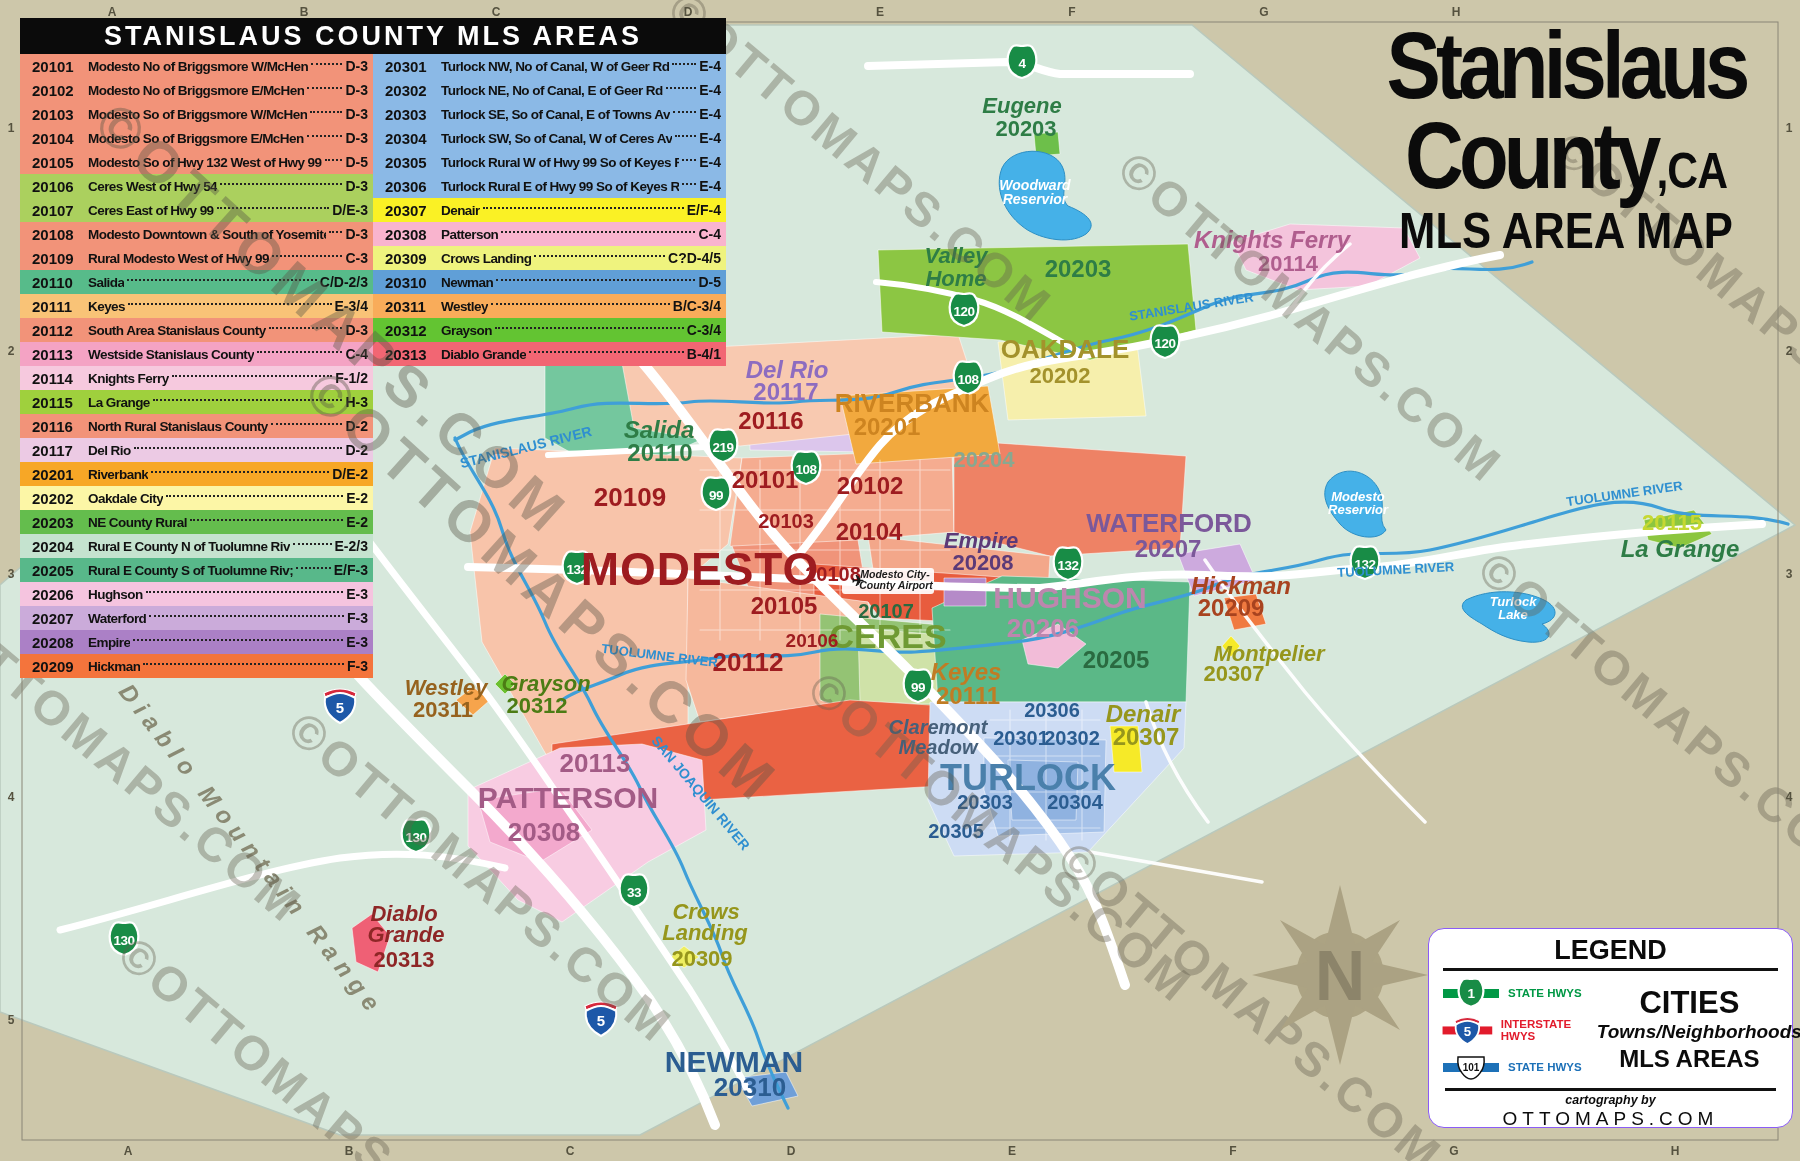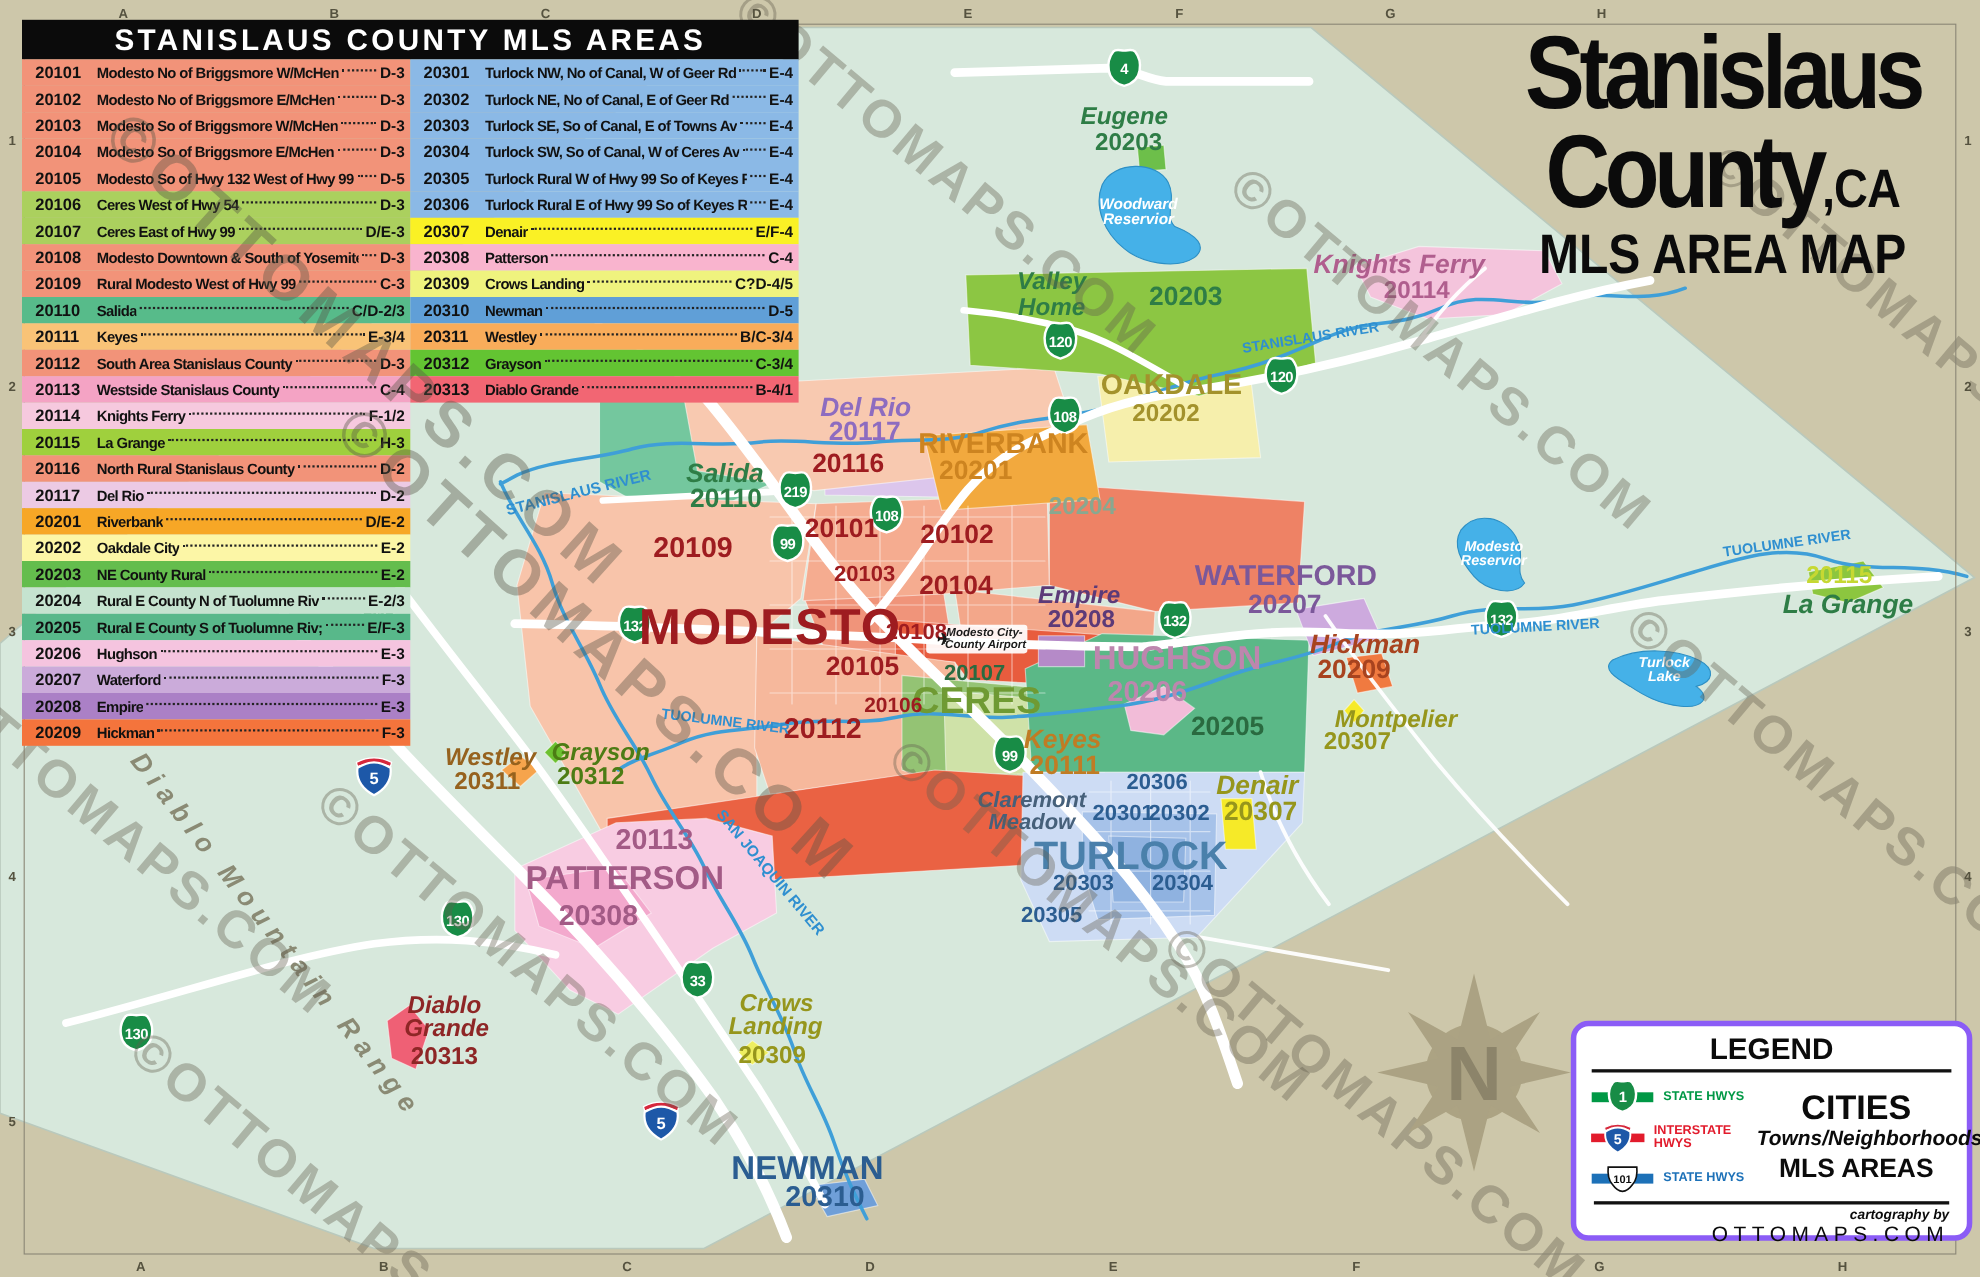--- a/index.html
+++ b/index.html
@@ -49,33 +49,33 @@
   
   .title-block{position:absolute;left:1338px;top:22px;width:456px;text-align:center;z-index:1;
                color:#0b0b0b;transform:scale(0.97,1.12);transform-origin:top center;}
   .tb1{font-size:84px;font-weight:bold;letter-spacing:-5px;line-height:.95;}
   .tb2{font-size:84px;font-weight:bold;letter-spacing:-5px;line-height:.95;}
   .tb2 .tbca{font-size:44px;letter-spacing:-1px;}
   .tb3{font-size:45px;font-weight:bold;margin-top:4px;line-height:1;}
 
   
   .legend{position:absolute;left:1428px;top:928px;width:365px;height:200px;background:#fff;
-          border-radius:16px;z-index:3;padding:6px 10px 4px;border:5px solid #8b5cf6;}
+          border-radius:16px;z-index:3;padding:6px 10px 4px;border:1px solid #8b5cf6;}
   .lg-title{text-align:center;font-size:27px;font-weight:bold;color:#0b0b0b;
             border-bottom:3px solid #111;padding-bottom:2px;margin:0 4px;}
   .lg-body{display:flex;margin-top:3px;}
   .lg-left{width:46%;display:flex;flex-direction:column;justify-content:space-around;}
   .lg-item{display:flex;align-items:center;gap:5px;height:37px;}
   .lg-label{font-size:11.5px;font-weight:bold;}
   .lg-green{color:#009845}.lg-red{color:#e21b2c}.lg-blue{color:#1d71b8}
   .lg-right{width:54%;text-align:center;display:flex;flex-direction:column;justify-content:center;color:#0b0b0b;}
   .lg-cities{font-size:31px;font-weight:bold;line-height:1.15;}
   .lg-towns{font-size:19px;font-weight:bold;font-style:italic;line-height:1.25;}
   .lg-mls{font-size:24px;font-weight:bold;line-height:1.25;}
-  .lg-credit{border-top:3px solid #111;margin:3px 6px 0;text-align:right;color:#0b0b0b;}
+  .lg-credit{border-top:3px solid #111;margin:3px 6px 0;text-align:center;color:#0b0b0b;}
   .lg-cby{font-style:italic;font-size:12.5px;font-weight:bold;line-height:1.2;margin-top:2px;}
   .lg-name{font-size:19px;letter-spacing:5px;line-height:1.2;}
 
   
   .disclaimer{position:absolute;left:1256px;top:1076px;width:168px;font-size:8px;font-weight:bold;
               line-height:1.3;text-align:justify;color:#1a1a1a;z-index:3;}
 
   
   .wm-h{position:absolute;z-index:5;font-size:58px;font-weight:bold;color:rgba(88,84,70,.40);
         letter-spacing:7px;transform-origin:0 50%;white-space:nowrap;pointer-events:none;}

